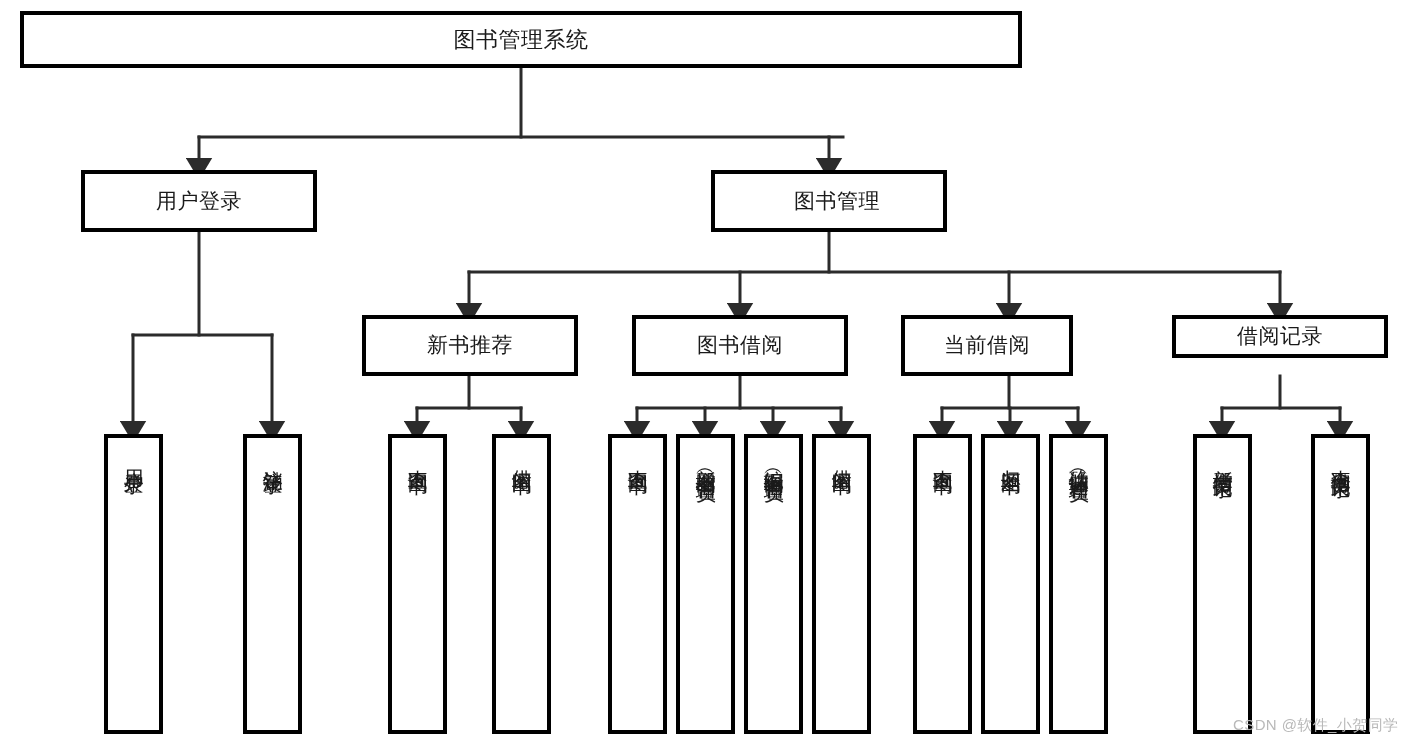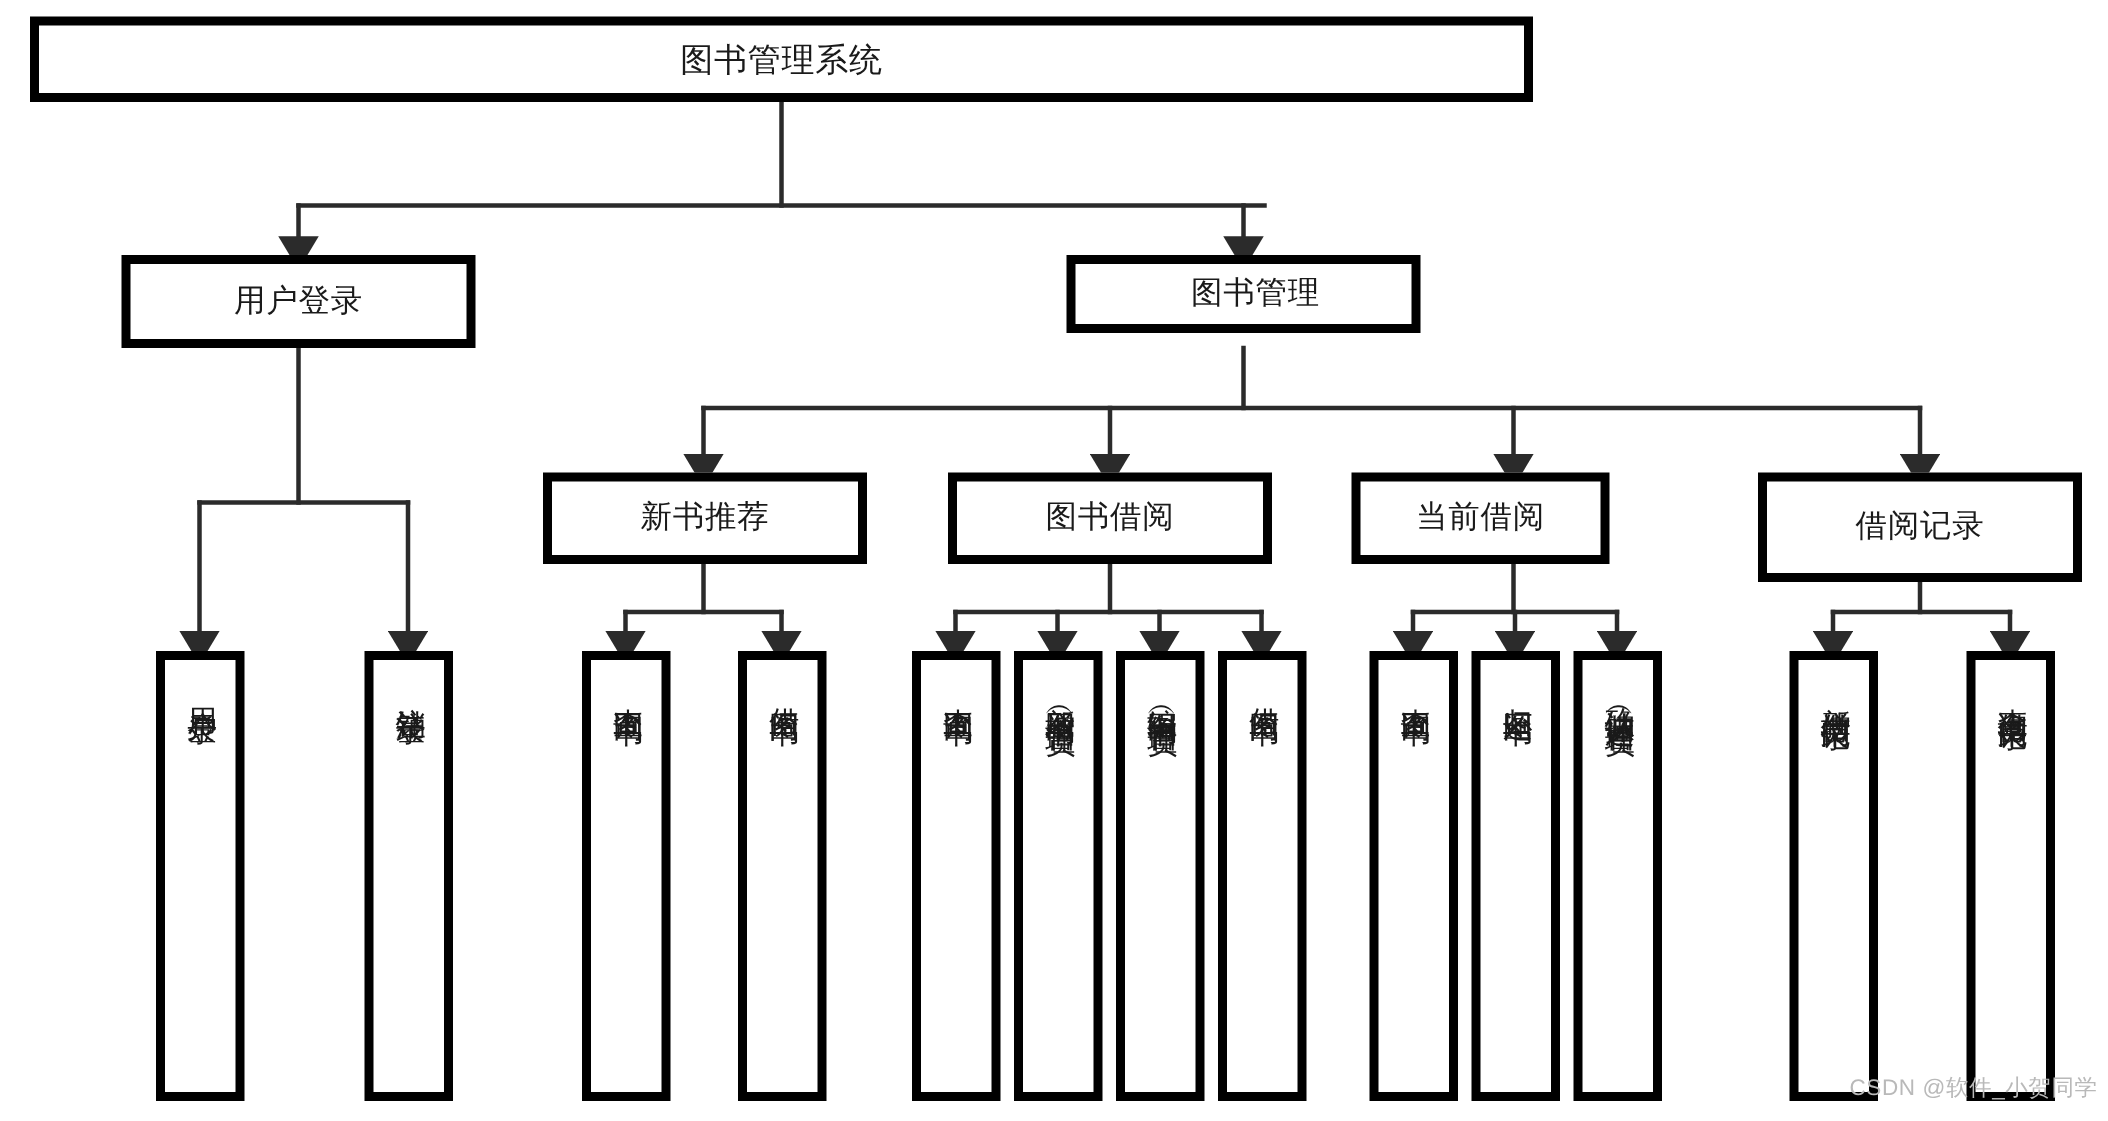--- a/index.html
+++ b/index.html
@@ -25,21 +25,21 @@
     left: 0;
     top: 0;
     width: 1405px;
     height: 747px;
     pointer-events: none;
   }
   .node {
     position: absolute;
     box-sizing: border-box;
     background: #ffffff;
-    border: 6px solid #000000;
+    border: 4px solid #000000;
     display: flex;
     align-items: center;
     justify-content: center;
     text-align: center;
     color: #1a1a1a;
   }
   .node-label {
     font-size: 21px;
     line-height: 1.18;
     letter-spacing: 0.5px;
@@ -129,37 +129,37 @@
   </svg>
 
   <div class="node horizontal root" style="left:20px; top:11px; width:1002px; height:57px;">
     <span class="node-label">图书管理系统</span>
   </div>
 
   <div class="node horizontal" style="left:81px; top:170px; width:236px; height:62px;">
     <span class="node-label">用户登录</span>
   </div>
 
-  <div class="node horizontal" style="left:711px; top:170px; width:236px; height:52px;padding-left:16px;">
+  <div class="node horizontal" style="left:711px; top:170px; width:236px; height:62px;padding-left:16px;">
     <span class="node-label">图书管理</span>
   </div>
 
   <div class="node horizontal" style="left:632px; top:315px; width:216px; height:61px;">
     <span class="node-label">图书借阅</span>
   </div>
 
   <div class="node horizontal" style="left:362px; top:315px; width:216px; height:61px;">
     <span class="node-label">新书推荐</span>
   </div>
 
   <div class="node horizontal" style="left:901px; top:315px; width:172px; height:61px;">
     <span class="node-label">当前借阅</span>
   </div>
 
-  <div class="node horizontal" style="left:1172px; top:315px; width:216px; height:73px;">
+  <div class="node horizontal" style="left:1172px; top:315px; width:216px; height:43px;">
     <span class="node-label">借阅记录</span>
   </div>
 
   <div class="node vertical" style="left:104px; top:434px; width:59px; height:300px;">
     <span class="node-label">用户登录</span>
   </div>
 
   <div class="node vertical" style="left:243px; top:434px; width:59px; height:300px;">
     <span class="node-label">注销登录</span>
   </div>

